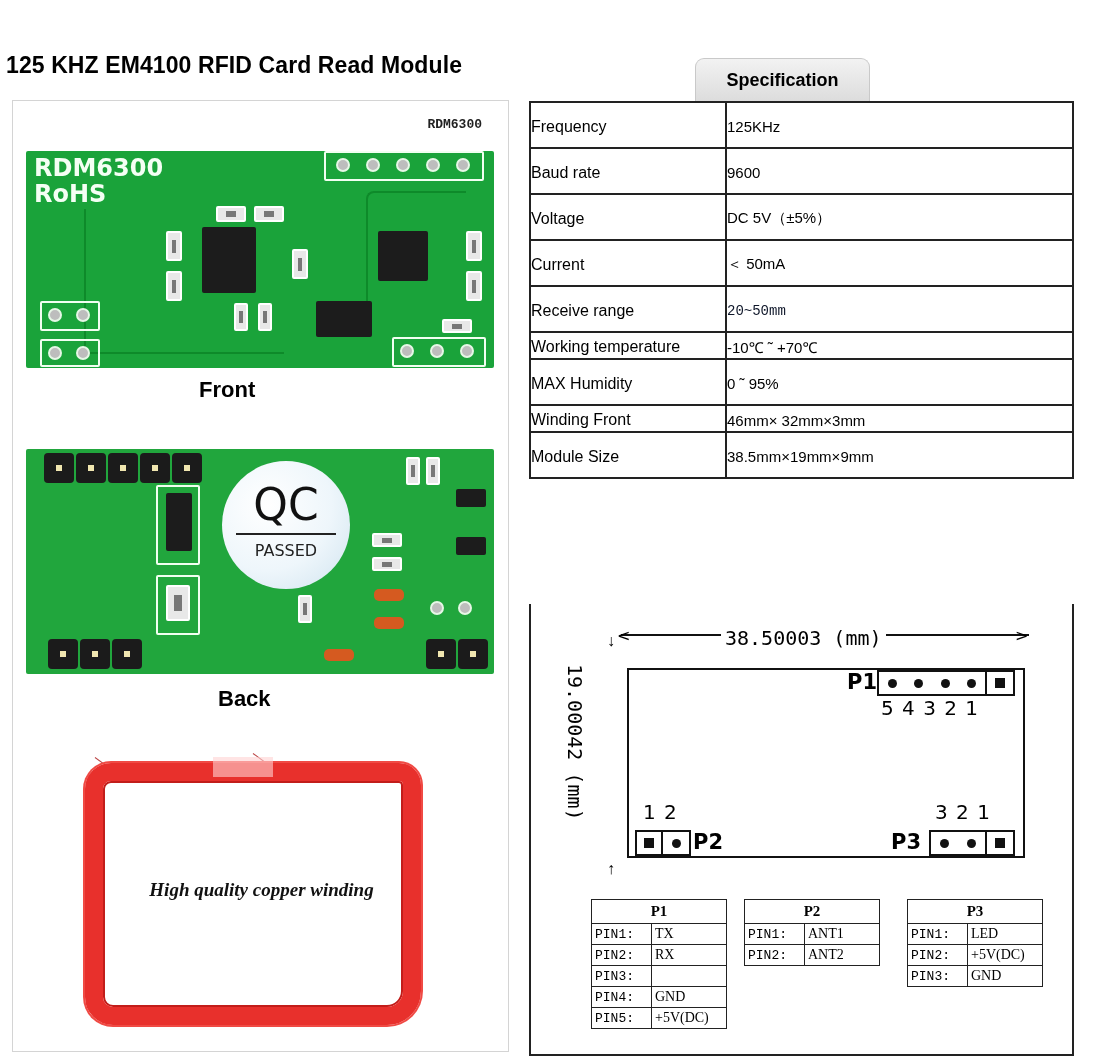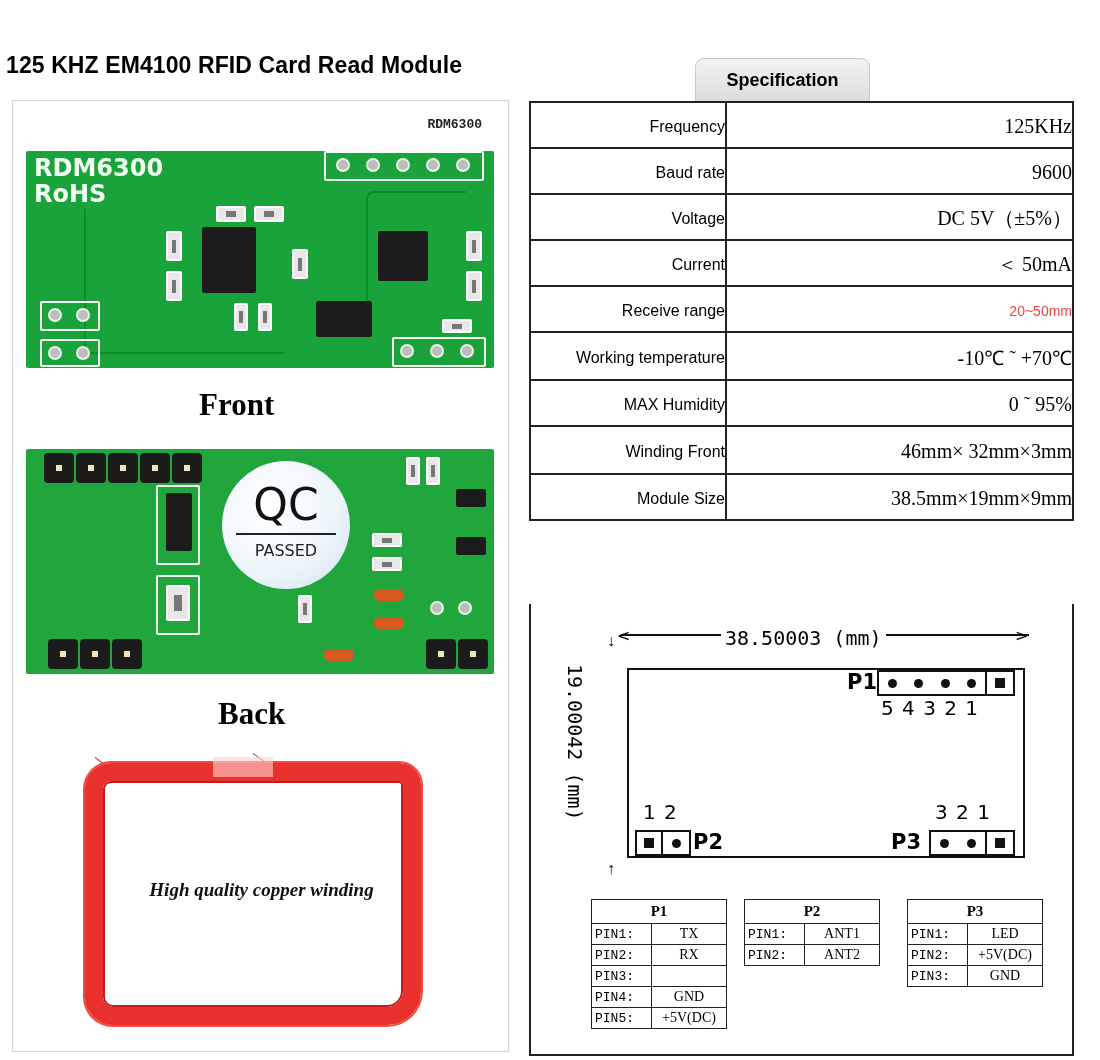--- a/index.html
+++ b/index.html
@@ -24,37 +24,37 @@
   .hdr::after { content: ""; position: absolute; left: 12px; top: 12px; width: 6px; height: 6px; background: #f0e6b0; }
   .smd { position: absolute; background: #e8e8e8; border: 2px solid #fff; border-radius: 2px; }
   .smd::after { content: ""; position: absolute; left: 30%; top: 25%; width: 40%; height: 50%; background: #777; }
   .diode { position: absolute; width: 30px; height: 12px; background: #d55a20; border-radius: 5px; }
 
   .qc { position: absolute; left: 196px; top: 12px; width: 128px; height: 128px; border-radius: 50%; background: radial-gradient(circle at 35% 35%, #ffffff 0%, #eef6fb 55%, #cfe3ef 100%); }
   .qc-big { position: absolute; left: 0; right: 0; top: 18px; text-align: center; font-family: "DejaVu Sans", sans-serif; font-size: 44px; color: #111; }
   .qc-line { position: absolute; left: 14px; right: 14px; top: 72px; border-top: 2px solid #222; }
   .qc-small { position: absolute; left: 0; right: 0; top: 80px; text-align: center; font-family: "DejaVu Sans", sans-serif; font-size: 16px; color: #222; }
 
-  .caption { position: absolute; font-family: Liberation Serif, serif; font-weight: bold; font-size: 31px; margin-top: 10px; }
+  .caption { position: absolute; font-family: Liberation Sans, sans-serif; font-weight: bold; font-size: 22px; }
   .cap-front { left: 186px; top: 276px; }
   .cap-back { left: 205px; top: 585px; }
 
   .coil { position: absolute; left: 72px; top: 662px; width: 336px; height: 262px; border: 18px solid #e8302c; border-radius: 26px 22px 34px 28px; box-shadow: inset 0 0 0 2px #c21d1a, 0 0 0 2px #f04a44; }
   .coil-tape { position: absolute; left: 200px; top: 656px; width: 60px; height: 20px; background: rgba(255,210,210,0.6); }
   .wire { position: absolute; height: 1px; background: #b44; transform-origin: left center; }
   .coil-text { position: absolute; left: 0; width: 497px; top: 778px; text-align: center; font-family: "Liberation Serif", serif; font-style: italic; font-weight: bold; font-size: 19px; color: #111; }
 
   
   .spec-tab { position: absolute; left: 695px; top: 58px; width: 175px; height: 44px; background: linear-gradient(#f2f2f2, #dcdcdc); border: 1px solid #c9c9c9; border-bottom: none; border-radius: 9px 9px 0 0; text-align: center; font-weight: bold; font-size: 18px; line-height: 42px; }
 
   .spec-table { position: absolute; left: 529px; top: 101px; width: 545px; border-collapse: collapse; }
-  .spec-table td { border: 2px solid #222; height: 46px; text-align: right; vertical-align: middle; padding-top: 3px; }
+  .spec-table td { border: 2px solid #222; height: 46px; text-align: left; vertical-align: middle; padding-top: 3px; }
   .spec-table td.k { width: 196px; font-family: "Liberation Sans", sans-serif; font-size: 16px; }
-  .spec-table td.v { font-family: Liberation Serif, serif; font-size: 20px; }
-  .spec-table tr.short td { height: 48px; }
+  .spec-table td.v { font-family: Liberation Sans, sans-serif; font-size: 15px; }
+  .spec-table tr.short td { height: 27px; }
   .red { color: #c0201c; }
   .gap { display: inline-block; width: 58px; }
 
   
   .diagram { position: absolute; left: 529px; top: 604px; width: 545px; height: 452px; border: 2px solid #222; border-top: none; }
   .dim-h { position: absolute; left: 90px; top: 30px; width: 408px; height: 2px; background: #111; }
   .dim-h-label { position: absolute; left: 190px; top: 33px; background: #fff; padding: 0 4px; font-family: "DejaVu Sans Mono", monospace; font-size: 20px; }
   .arrow-l, .arrow-r { position: absolute; top: 22px; font-size: 16px; font-family: "DejaVu Sans", sans-serif; }
   .arrow-l { left: 86px; }
   .arrow-r { left: 484px; }
@@ -68,21 +68,21 @@
   .cell:last-child { border-right: none; }
   .dot { width: 9px; height: 9px; border-radius: 50%; background: #111; }
   .sq { width: 10px; height: 10px; background: #111; }
   .plabel { position: absolute; font-family: "DejaVu Sans", sans-serif; font-weight: bold; font-size: 21px; }
   .pnums { position: absolute; font-family: "DejaVu Sans", sans-serif; font-size: 20px; letter-spacing: 0; }
 
   .pin-table { position: absolute; border-collapse: collapse; font-family: "Liberation Serif", serif; font-size: 14px; }
   .pin-table td, .pin-table th { border: 1.5px solid #222; height: 21px; padding: 0 3px; }
   .pin-table th { font-weight: bold; font-size: 15px; height: 24px; }
   .pin-table td.pin { font-family: "Liberation Mono", monospace; font-size: 13px; width: 60px; }
-  .pin-table td.fn { text-align: center; }
+  .pin-table td.fn { }
 </style>
 </head>
 <body>
 
 <h1 class="title">125 KHZ EM4100 RFID Card Read Module</h1>
 
 <div class="left-panel">
   <div class="model-tag">RDM6300</div>
 
   <div class="pcb pcb-front">
@@ -179,21 +179,21 @@
   <tr>
     <td class="k">Voltage</td>
     <td class="v">DC 5V（±5%）</td>
   </tr>
   <tr>
     <td class="k">Current</td>
     <td class="v">＜ 50mA</td>
   </tr>
   <tr>
     <td class="k">Receive range</td>
-    <td class="v" style="font-family:Liberation Sans, sans-serif;font-size:14px;color:#ef4444;border-radius:10px;">20~50mm</td>
+    <td class="v" style="font-family:Liberation Mono, monospace;font-size:14px;color:#0f172a;border-radius:10px;">20~50mm</td>
   </tr>
   <tr class="short">
     <td class="k">Working temperature</td>
     <td class="v">-10℃ ˜ +70℃</td>
   </tr>
   <tr>
     <td class="k">MAX Humidity</td>
     <td class="v">0 ˜ 95%</td>
   </tr>
   <tr class="short">

